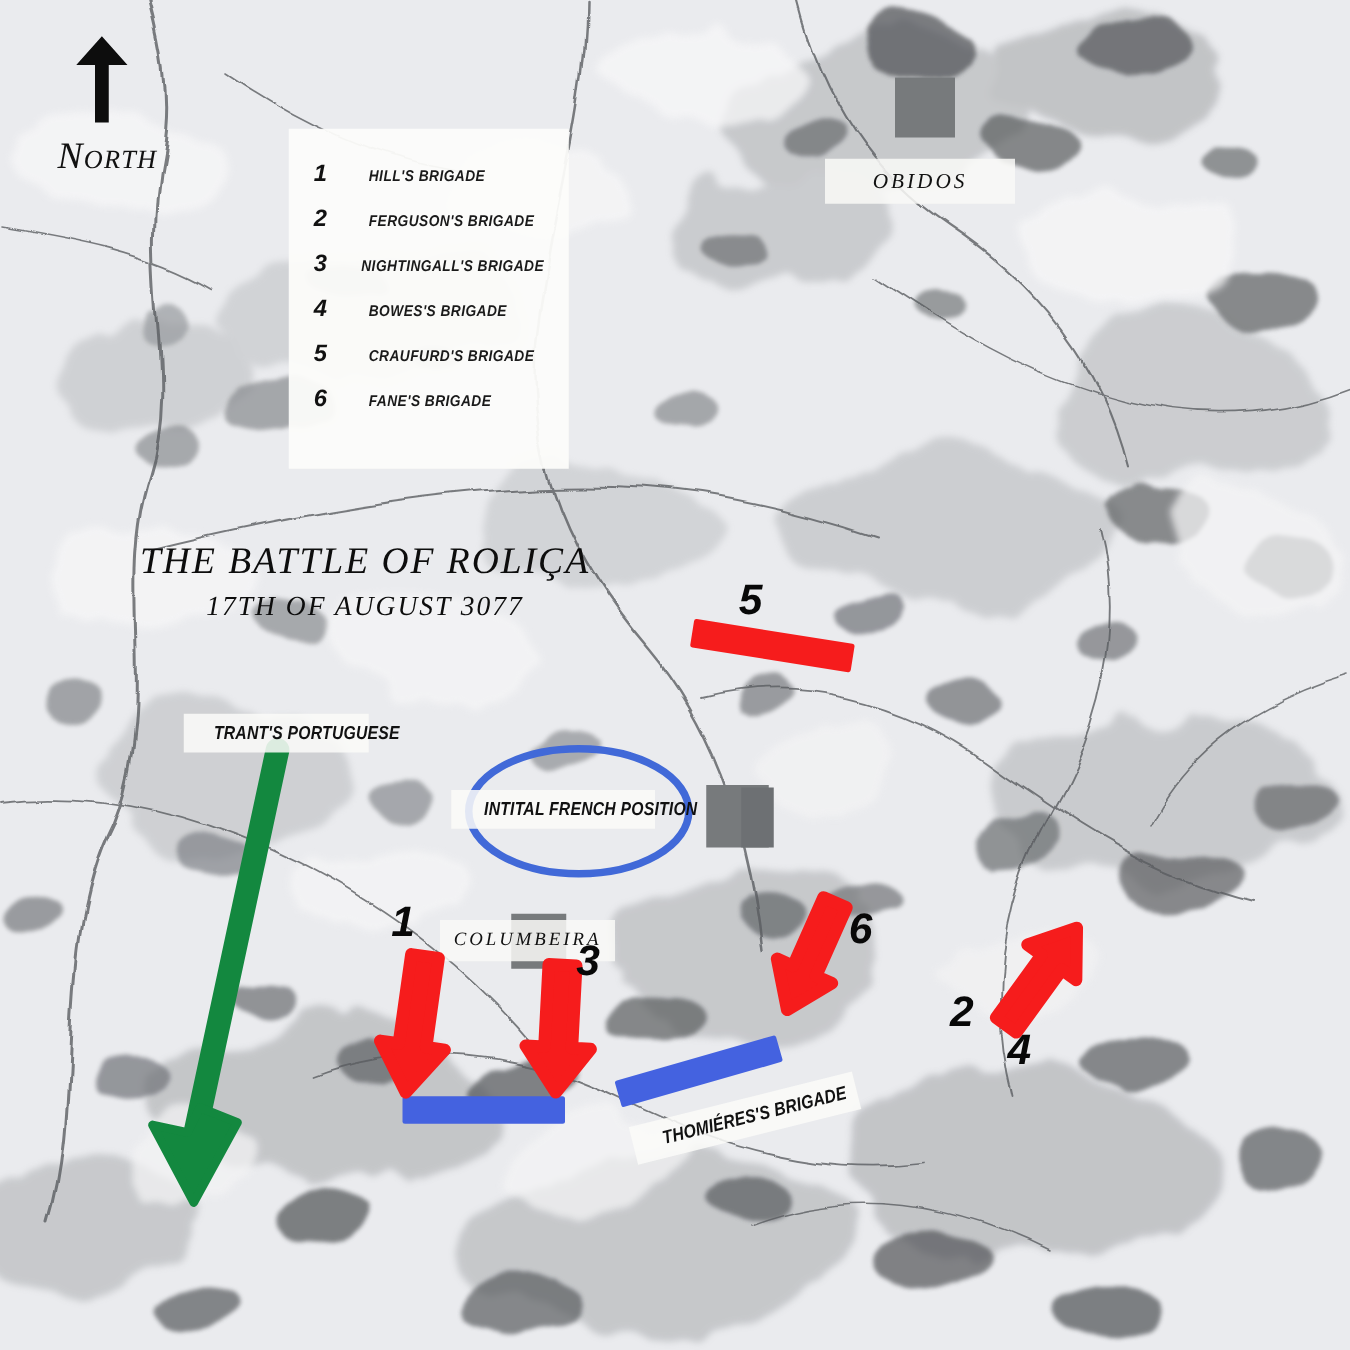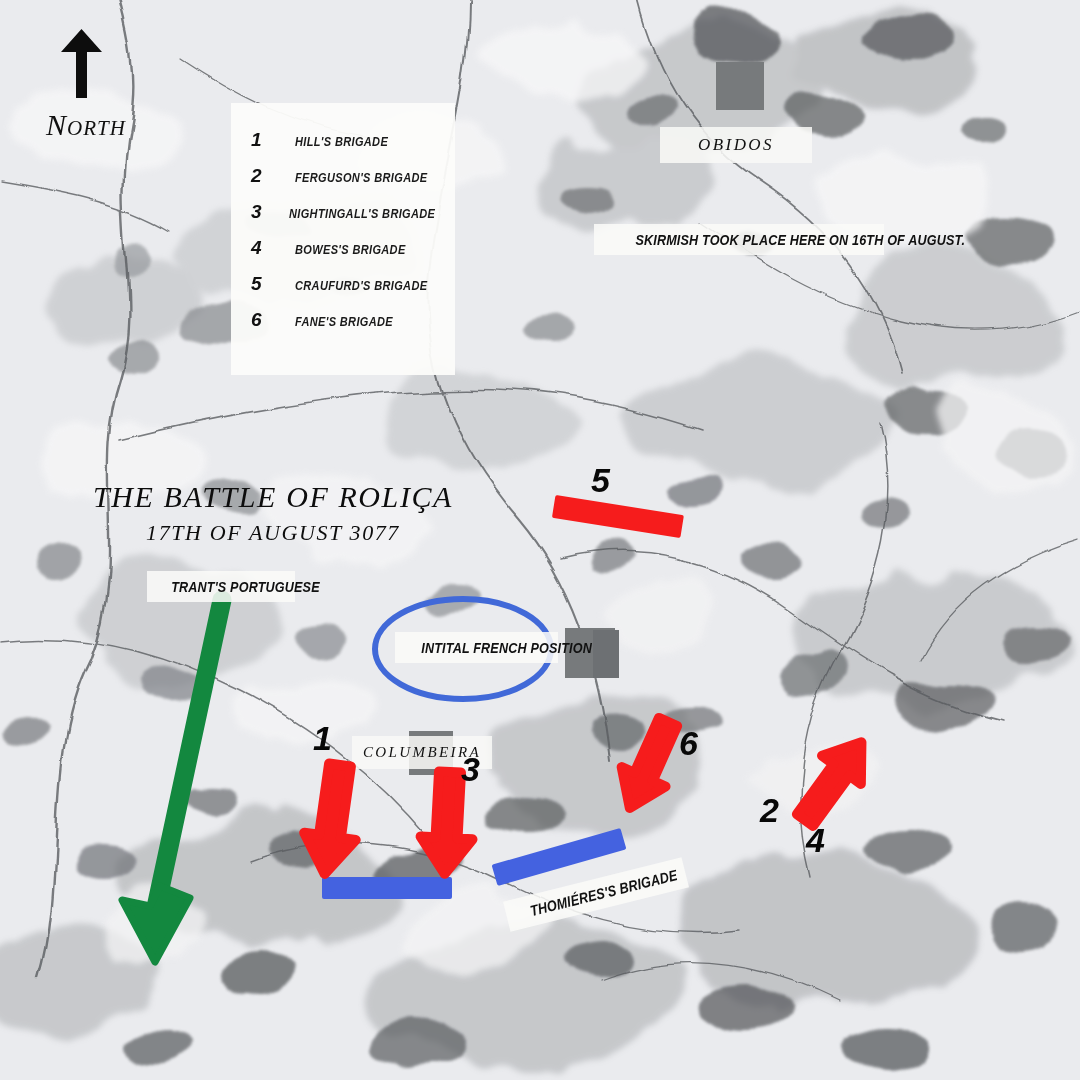--- a/index.html
+++ b/index.html
@@ -67,24 +67,23 @@
     letter-spacing: 0.4px;
     color: #1a1a1a;
     transform: scaleX(0.88);
     transform-origin: left center;
     white-space: nowrap;
   }
 
   
   .map-title {
     position: absolute;
-    left: 73px; top: 432px;
+    left: 92px; top: 432px;
     width: 400px;
     text-align: center;
-    margin-top: 48px;
   }
   .title-main {
     font-family: "Liberation Serif", serif;
     font-size: 30px;
     font-variant: small-caps;
     letter-spacing: 1.6px;
     color: #0d0d0d;
     white-space: nowrap;
   }
   .title-sub {
@@ -364,25 +363,22 @@
     <ellipse cx="463" cy="649" rx="88" ry="50" fill="none" stroke="#4169d8" stroke-width="6"></ellipse>
   </svg>
 
   <div class="unit-num" style="left:591px; top:463px;">5</div>
   <div class="unit-num" style="left:313px; top:721px;">1</div>
   <div class="unit-num" style="left:461px; top:752px;">3</div>
   <div class="unit-num" style="left:679px; top:726px;">6</div>
   <div class="unit-num" style="left:760px; top:793px;">2</div>
   <div class="unit-num" style="left:806px; top:823px;">4</div>
 
-  <div class="anno-label" style="left:594px; top:224px; width:290px;">
-    <span>SKIRMISH TOOK PLACE HERE ON 16TH OF AUGUST.</span>
-  </div>
-
-  <div class="anno-label" style="left:395px; top:632px; width:163px;">
+
+  <div class="anno-label" style="left:361px; top:632px; width:163px;">
     <span>INTITAL FRENCH POSITION</span>
   </div>
 
   <div class="anno-label" style="left:147px; top:571px; width:148px;">
     <span>TRANT'S PORTUGUESE</span>
   </div>
 
 
   <div class="anno-label" style="left:504px; top:879px; width:184px; transform:rotate(-14deg);">
     <span>THOMIÉRES'S BRIGADE</span>

